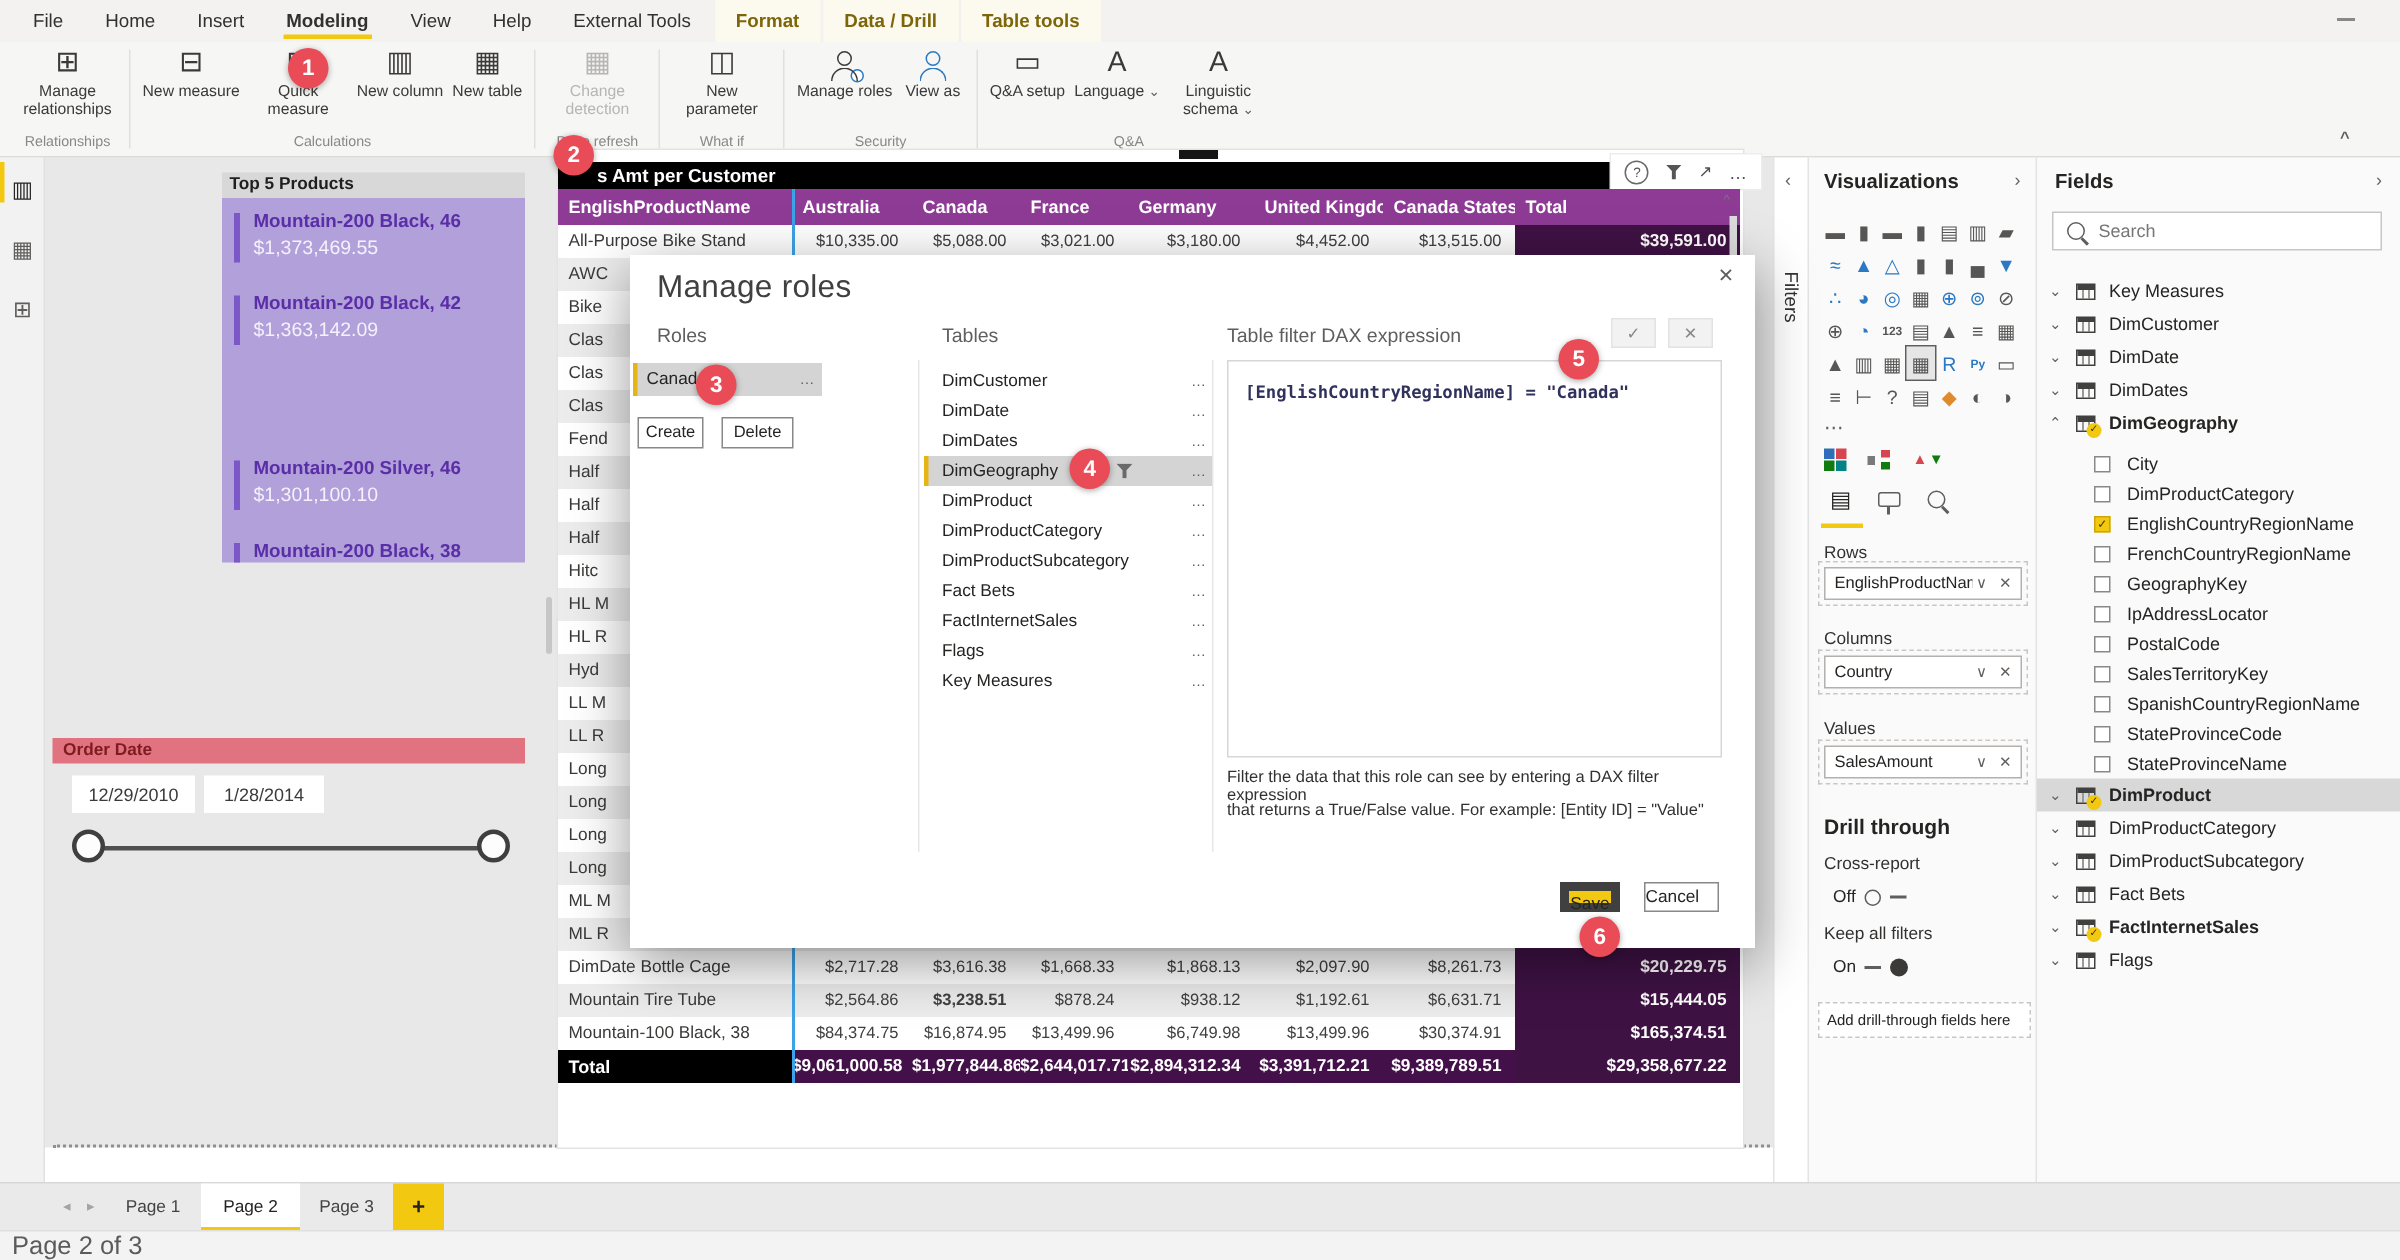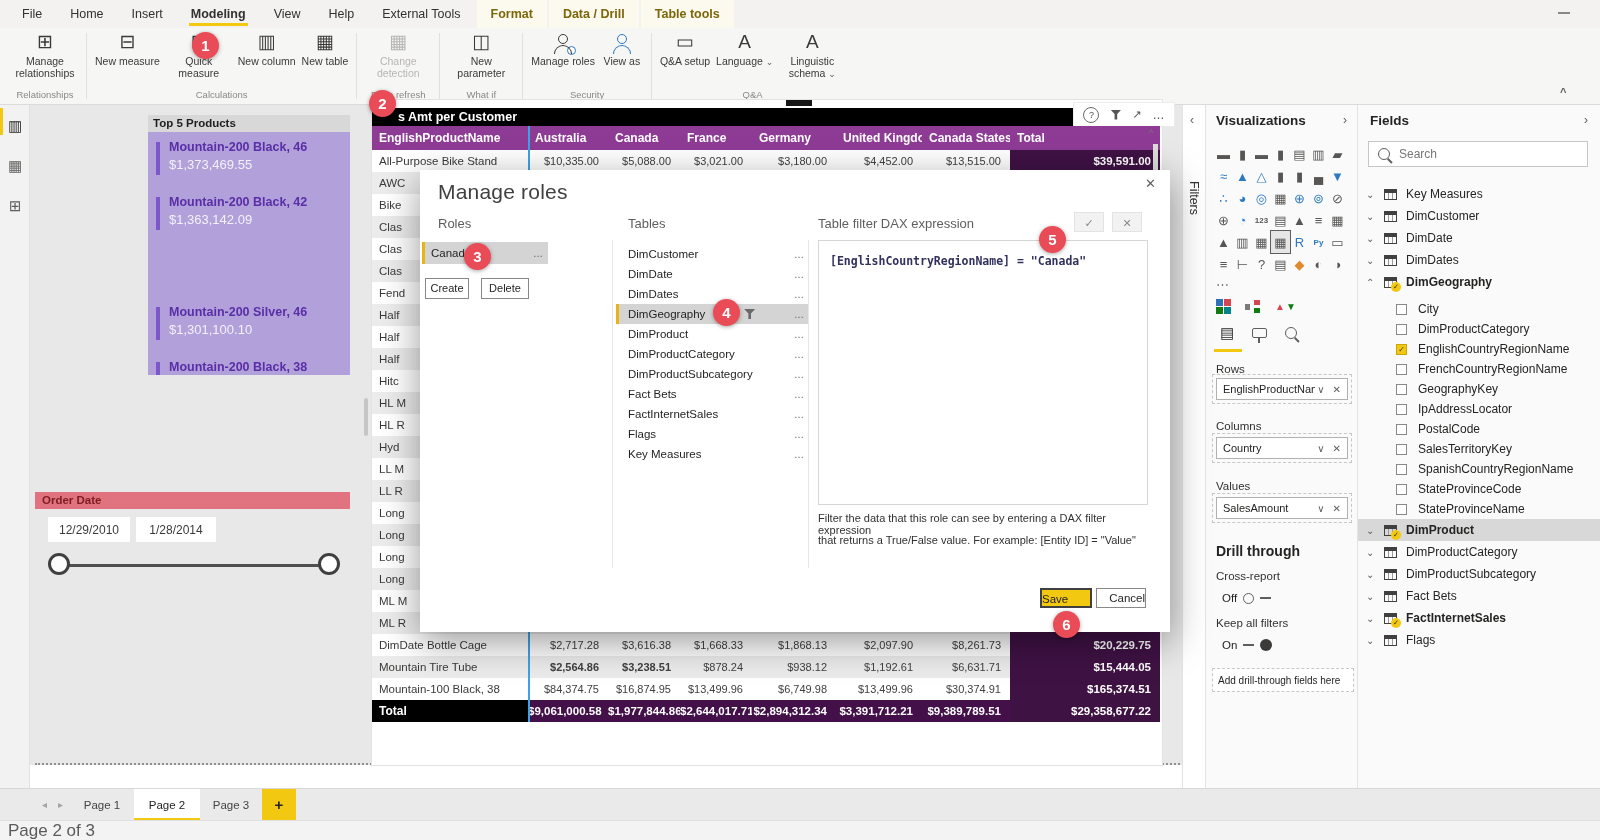--- a/index.html
+++ b/index.html
@@ -88,22 +88,22 @@
   .colsep{position:absolute;top:70px;width:1px;height:328px;background:#e7e7e7}
   .tbl-row{position:absolute;left:196px;width:192px;height:20px;display:flex;align-items:center;box-sizing:border-box}
   .tbl-row .nm{font-size:11.5px;color:#252423;padding-left:12px}
   .tbl-row .mo{margin-left:auto;padding-right:4px;color:#605e5c;font-size:10px}
   .tbl-row.sel{background:#d4d4d4;border-left:3px solid #e7b416}
   .tbl-row.sel .nm{padding-left:9px}
   .daxbtn{position:absolute;top:42px;width:30px;height:20px;background:#f2f2f2;border:1px solid #e3e3e3;color:#8a8886;text-align:center;line-height:20px;font-size:11px;box-sizing:border-box}
   .daxbox{position:absolute;left:398px;top:70px;width:330px;height:265px;border:1px solid #d6d6d6;box-sizing:border-box}
   .daxtext{position:absolute;left:410px;top:84px;font-family:"DejaVu Sans Mono",monospace;font-size:11.5px;font-weight:600;color:#31315e}
   .daxhelp{position:absolute;left:398px;width:340px;font-size:11px;color:#323130}
-  .btn-save{position:absolute;left:620px;top:418px;width:52px;height:20px;background:#f2c811;border:2px solid #404040;font-size:11.5px;line-height:18px;box-sizing:border-box;color:#252423}
-  .btn-cancel{position:absolute;left:676px;top:418px;width:50px;height:20px;background:#fff;border:1px solid #8a8886;font-size:11.5px;text-align:right;line-height:18px;box-sizing:border-box;color:#252423}
+  .btn-save{position:absolute;left:620px;top:418px;width:40px;height:20px;background:#f2c811;border:6px solid #404040;font-size:11.5px;text-align:center;line-height:18px;box-sizing:border-box;color:#252423}
+  .btn-cancel{position:absolute;left:676px;top:418px;width:50px;height:20px;background:#fff;border:1px solid #8a8886;font-size:11.5px;text-align:left;line-height:18px;box-sizing:border-box;color:#252423}
   
   .nbadge{position:absolute;width:27px;height:27px;border-radius:50%;background:#e94b57;color:#fff;font-size:15px;font-weight:700;display:flex;align-items:center;justify-content:center;box-shadow:0 1px 4px rgba(0,0,0,.35);z-index:60}
   .nb1{left:192px;top:32px}.nb2{left:369px;top:90px}.nb3{left:464px;top:243px}
   .nb4{left:713px;top:299px}.nb5{left:1039px;top:226px}.nb6{left:1053px;top:611px}
   
   .fstrip{position:absolute;left:1182px;top:105px;width:24px;height:683px;background:#fff;border-left:1px solid #e3e3e3;border-right:1px solid #e3e3e3;box-sizing:border-box}
   .fs-col{position:absolute;left:7px;top:8px;color:#605e5c;font-size:12px}
   .fs-fun{position:absolute;left:6px;top:52px}
   .fs-lab{position:absolute;left:4px;top:76px;writing-mode:vertical-rl;font-size:12.5px;color:#323130}
   
@@ -560,21 +560,21 @@
           <div class="mc val" style="width: 80px;">$2,717.28</div>
           <div class="mc val" style="width: 72px;">$3,616.38</div>
           <div class="mc val" style="width: 72px;">$1,668.33</div>
           <div class="mc val" style="width: 84px;">$1,868.13</div>
           <div class="mc val" style="width: 86px;">$2,097.90</div>
           <div class="mc val" style="width: 88px;">$8,261.73</div>
           <div class="mc tot" style="width: 150px;">$20,229.75</div>
         </div>
         <div class="mrow alt" style="top: 506px;">
           <div class="mc name" style="width: 156px;">Mountain Tire Tube</div>
-          <div class="mc val" style="width: 80px; font-weight: bold;">$2,564.86</div>
+          <div class="mc val" style="width: 80px;">$2,564.86</div>
           <div class="mc val" style="width: 72px; font-weight: bold;">$3,238.51</div>
           <div class="mc val" style="width: 72px;">$878.24</div>
           <div class="mc val" style="width: 84px;">$938.12</div>
           <div class="mc val" style="width: 86px;">$1,192.61</div>
           <div class="mc val" style="width: 88px;">$6,631.71</div>
           <div class="mc tot" style="width: 150px;">$15,444.05</div>
         </div>
         <div class="mrow" style="top: 528px;">
           <div class="mc name" style="width: 156px;">Mountain-100 Black, 38</div>
           <div class="mc val" style="width: 80px;">$84,374.75</div>

